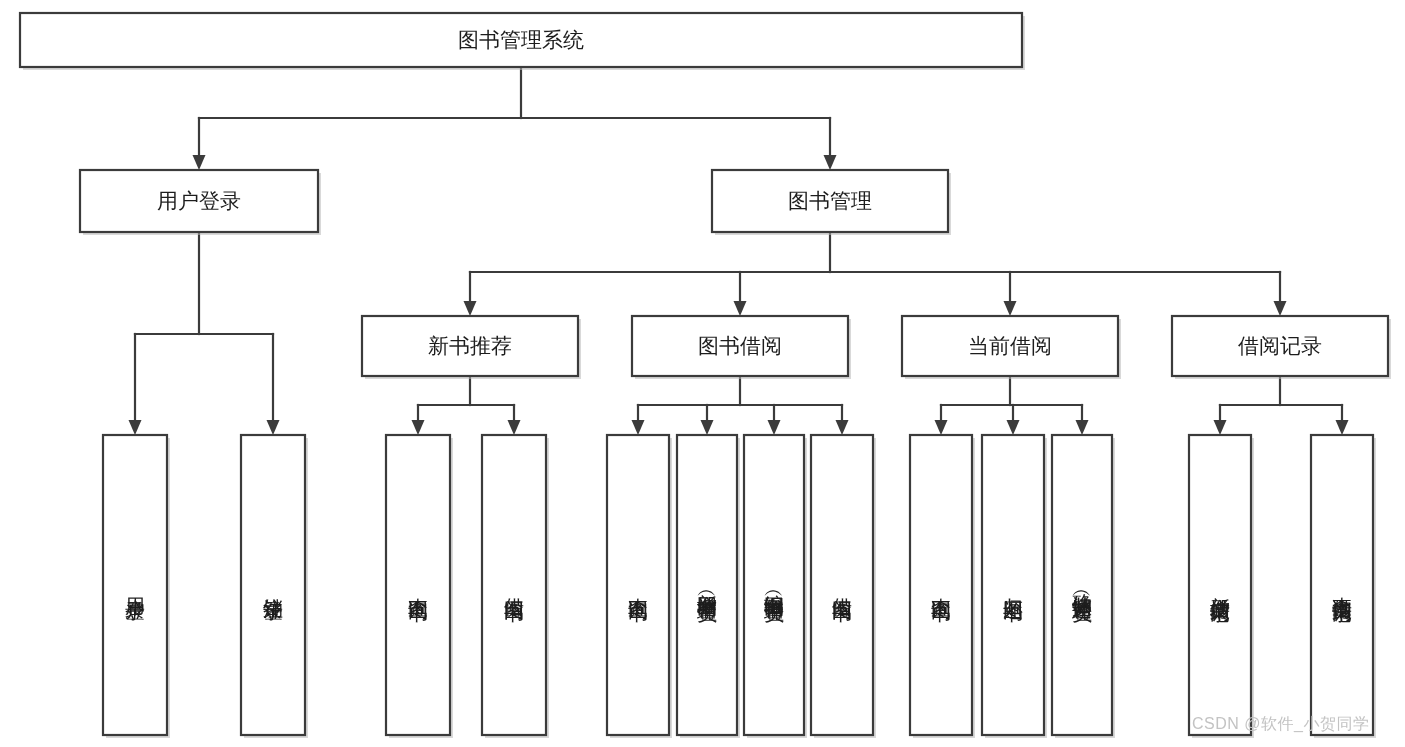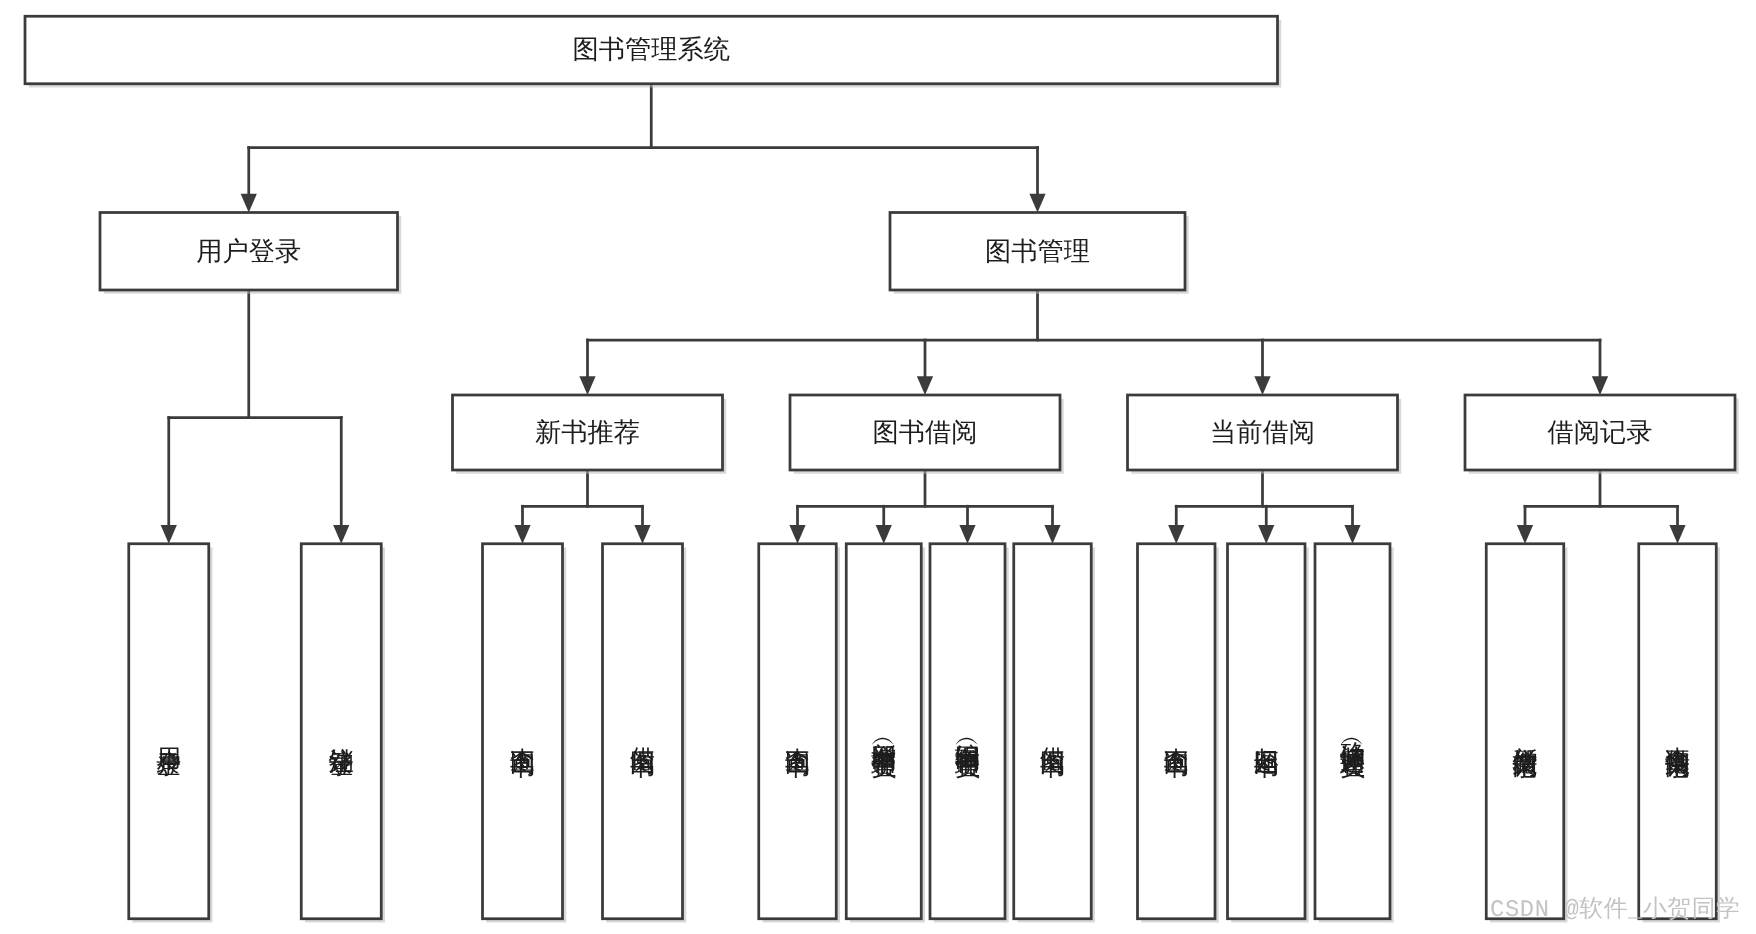--- a/index.html
+++ b/index.html
@@ -65,22 +65,22 @@
     font-size: 20px;
     line-height: 1.06;
     letter-spacing: 1.5px;
     color: #1d1d1d;
     white-space: nowrap;
     pointer-events: none;
     user-select: none;
   }
   .watermark {
     position: absolute;
-    font-family: Liberation Mono, monospace;
-    font-size: 19px;
+    font-family: Liberation Sans, sans-serif;
+    font-size: 16px;
     color: #c3c3c3;
     white-space: nowrap;
     letter-spacing: 0.5px;
   }
 </style>
 </head>
 <body>
 
 <div id="diagram-root">
   <svg id="diagram-svg" viewBox="0 0 1405 747">

